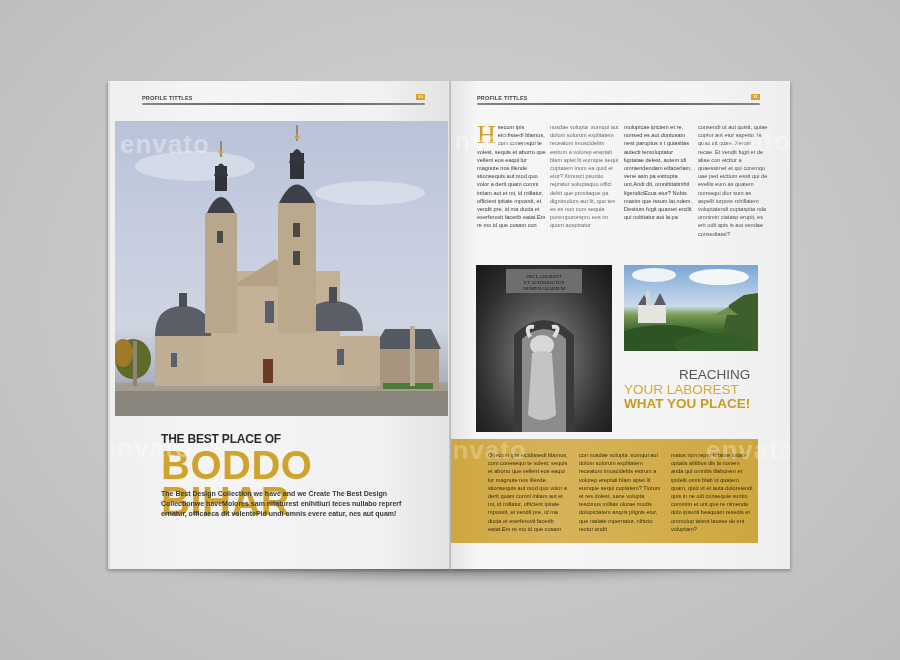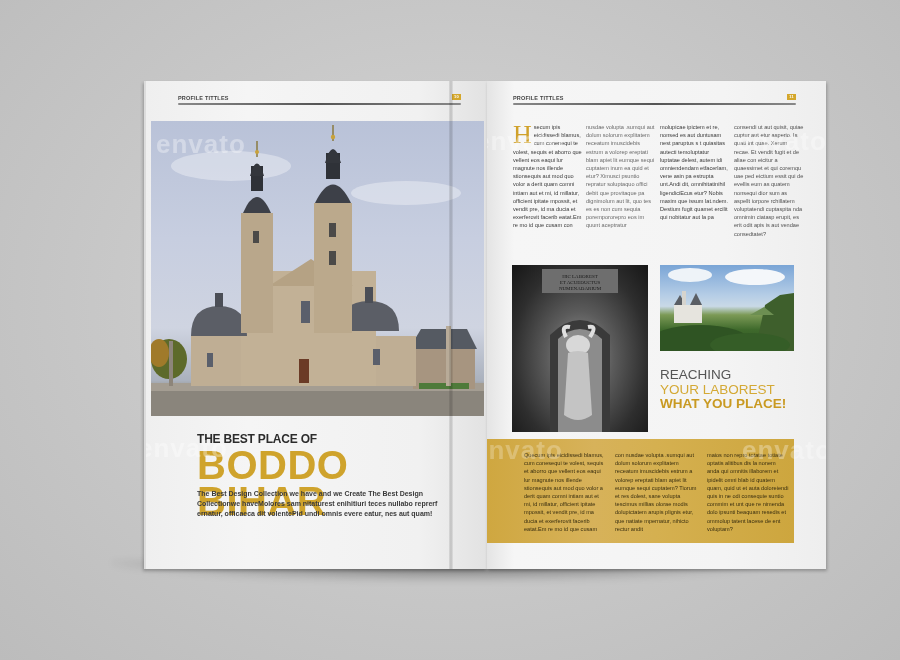--- a/index.html
+++ b/index.html
@@ -9,21 +9,21 @@
     background-image: radial-gradient(ellipse at 50% 45%, #d6d6d6 0%, #c6c6c6 60%, #bcbcbc 100%);
     font-family: "Liberation Sans", sans-serif;
     position: relative;
   }
   .spread-shadow {
     position: absolute; left: 112px; top: 560px; width: 676px; height: 22px;
     background: radial-gradient(ellipse at 50% 0%, rgba(0,0,0,0.55) 0%, rgba(0,0,0,0.2) 45%, rgba(0,0,0,0) 75%);
     filter: blur(3px);
   }
   .page {
-    position: absolute; background: #f2f2f2; overflow: hidden; margin-left: 36px;
+    position: absolute; background: #f2f2f2; overflow: hidden;
   }
   .page-left {
     left: 108px; top: 81px; width: 343px; height: 488px;
     background: linear-gradient(90deg, #efefef 0%, #f5f5f5 30%, #f1f1f1 80%, #e2e2e2 100%);
     border-left: 2px solid #dcdcdc;
     box-shadow: -1px 2px 3px rgba(0,0,0,0.25);
   }
   .page-right {
     left: 451px; top: 81px; width: 339px; height: 488px;
     background: linear-gradient(90deg, #e4e4e4 0%, #f6f6f6 8%, #f4f4f4 70%, #eeeeee 100%);
@@ -86,21 +86,21 @@
     overflow: hidden;
   }
   .photo-castle {
     position: absolute; left: 173px; top: 184px; width: 134px; height: 86px;
     background: linear-gradient(180deg, #7aa5d6 0%, #b5cde6 35%, #c9d9e6 48%, #7c9a56 58%, #3f6a2c 75%, #2b4e22 100%);
     overflow: hidden;
   }
   .reach {
     position: absolute; left: 173px; top: 287px; font-size: 13.5px; line-height: 14.5px;
   }
-  .reach .r1 { color: #555; display: block; font-weight: normal; }
+  .reach .r1 { color: #555; display: block; font-weight: normal; text-align: right; }
   .reach .r2 { color: #d4a935; display: block; font-weight: normal; }
   .reach .r3 { color: #c99a22; display: block; font-weight: bold; }
   .gold-box {
     position: absolute; left: 0; top: 358px; width: 307px; height: 104px;
     background: linear-gradient(90deg, #cfa740 0%, #d7b25a 35%, #d5b050 55%, #cda63e 100%);
   }
   .gold-box .col { color: #3a2f10; font-size: 5.6px; line-height: 8.2px; }
   .gold-box .g1 { left: 37px; top: 12px; width: 80px; }
   .gold-box .g2 { left: 128px; top: 12px; width: 82px; }
   .gold-box .g3 { left: 220px; top: 12px; width: 82px; }

